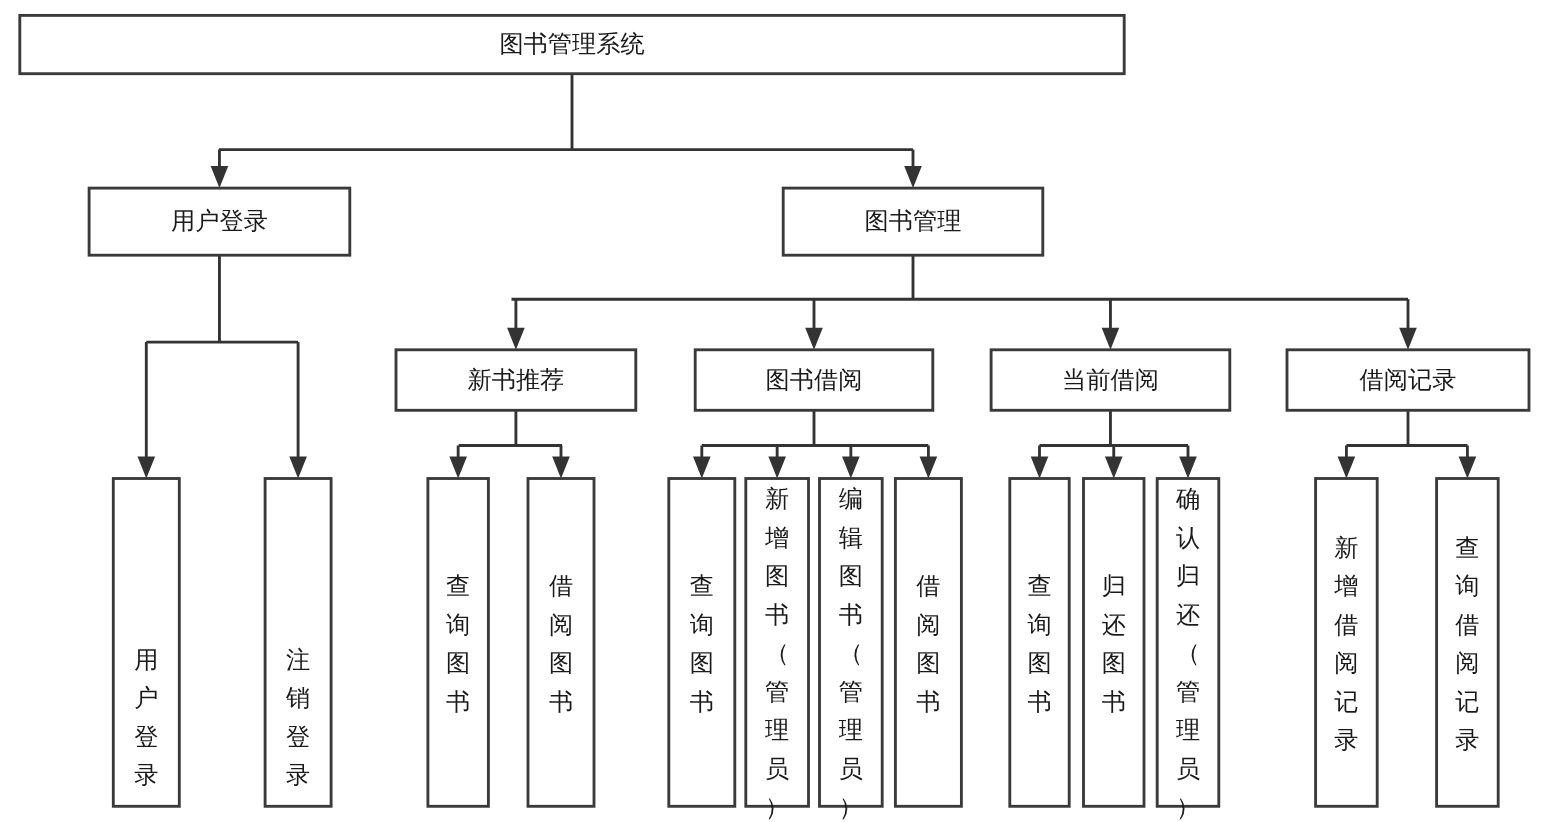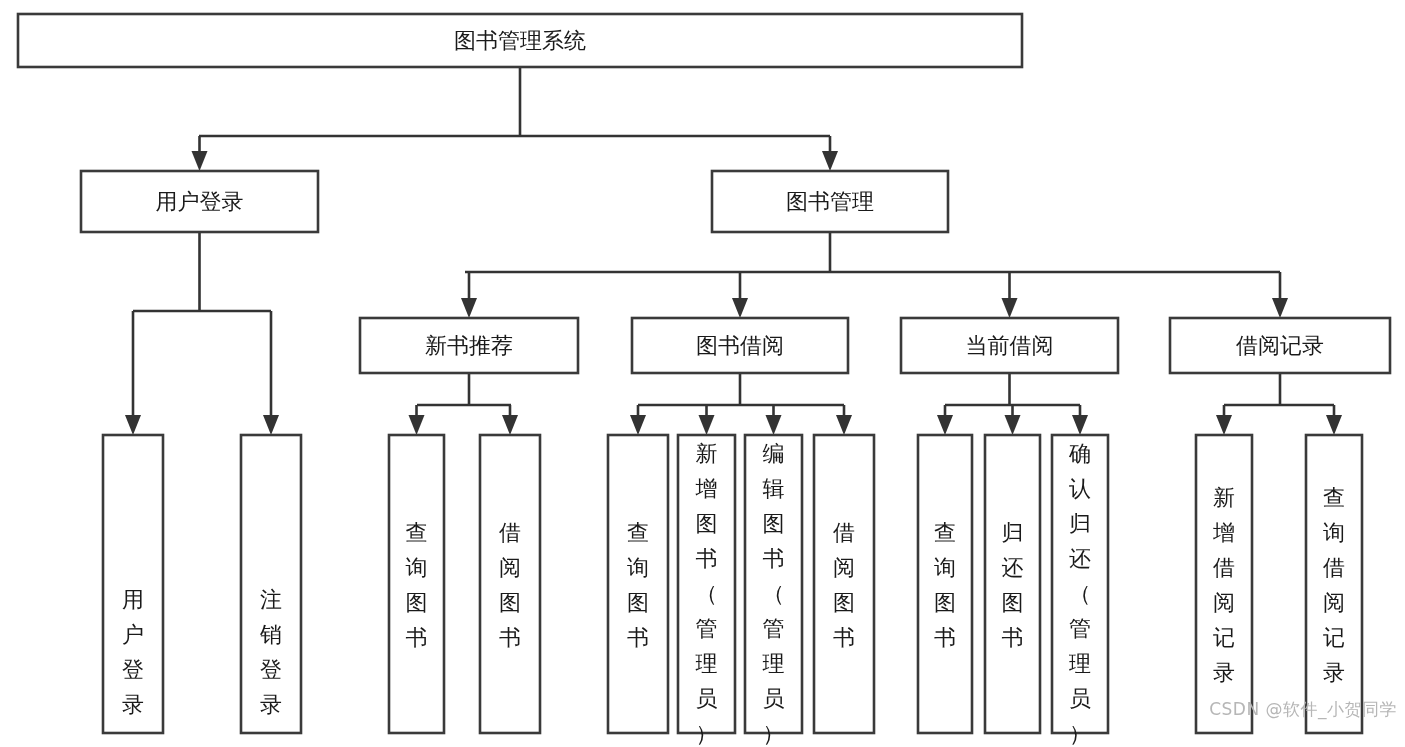--- a/index.html
+++ b/index.html
@@ -201,15 +201,14 @@
           <rect class="node-box" x="1196" y="435" width="56" height="298"></rect>
           <text class="node-label-v" x="1224" y="505"><tspan x="1224" dy="0">新</tspan><tspan x="1224" dy="35">增</tspan><tspan x="1224" dy="35">借</tspan><tspan x="1224" dy="35">阅</tspan><tspan x="1224" dy="35">记</tspan><tspan x="1224" dy="35">录</tspan></text>
         </g>
         <g>
           <rect class="node-box" x="1306" y="435" width="56" height="298"></rect>
           <text class="node-label-v" x="1334" y="505"><tspan x="1334" dy="0">查</tspan><tspan x="1334" dy="35">询</tspan><tspan x="1334" dy="35">借</tspan><tspan x="1334" dy="35">阅</tspan><tspan x="1334" dy="35">记</tspan><tspan x="1334" dy="35">录</tspan></text>
         </g>
       </g>
   </svg>
 
-  <div class="watermark">CSDN @软件_小贺同学</div>
 
 </div>
 
 </body></html>

